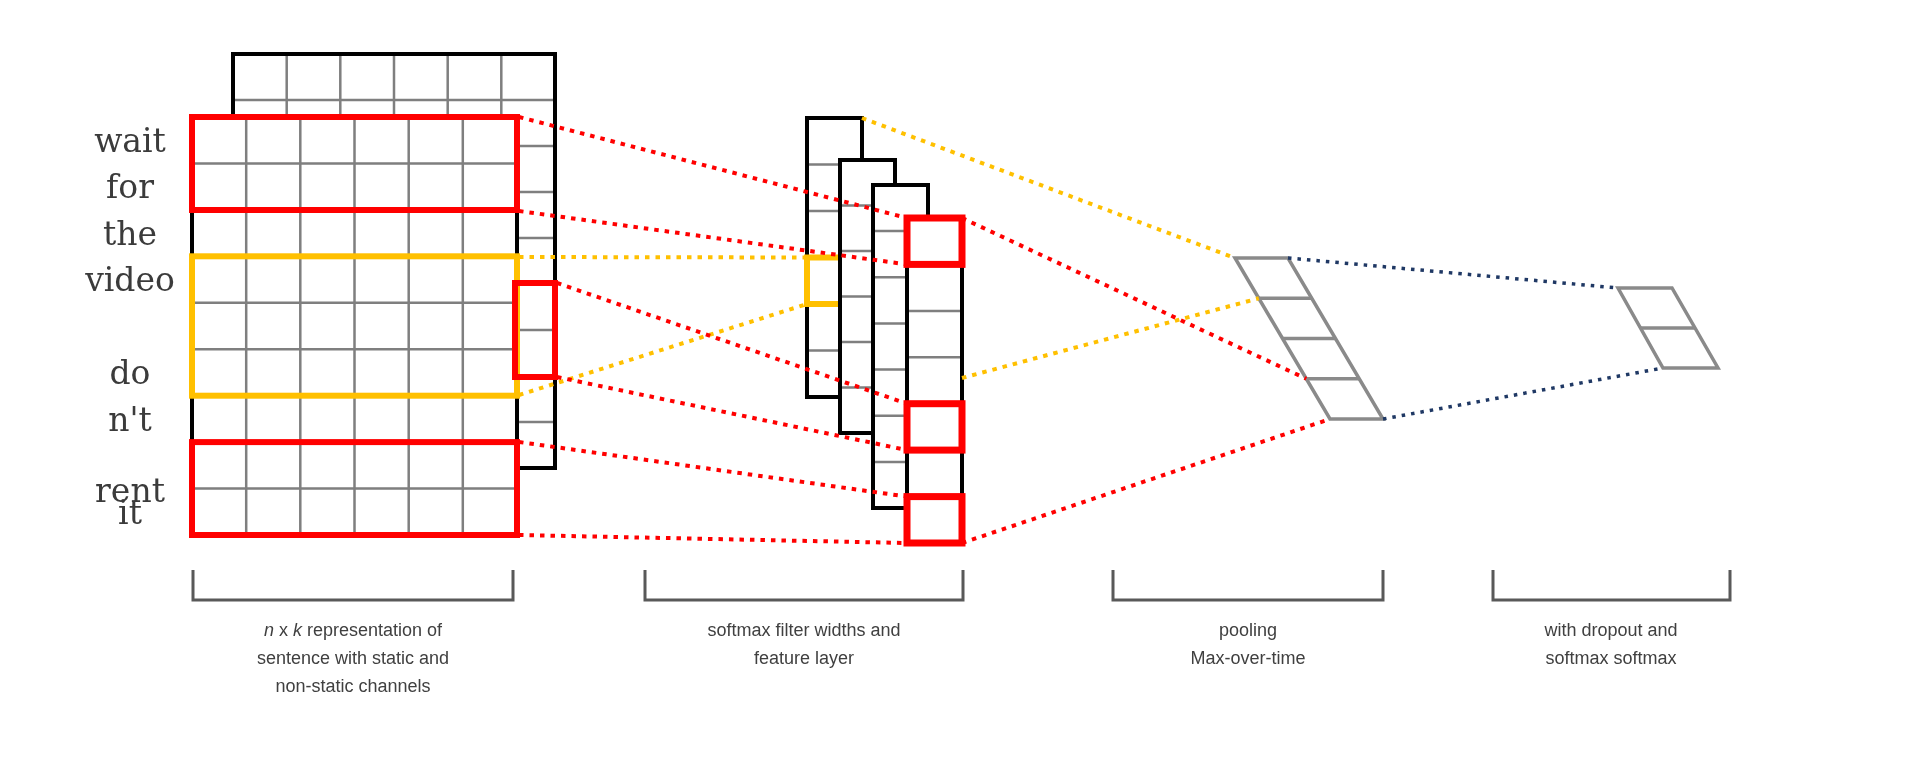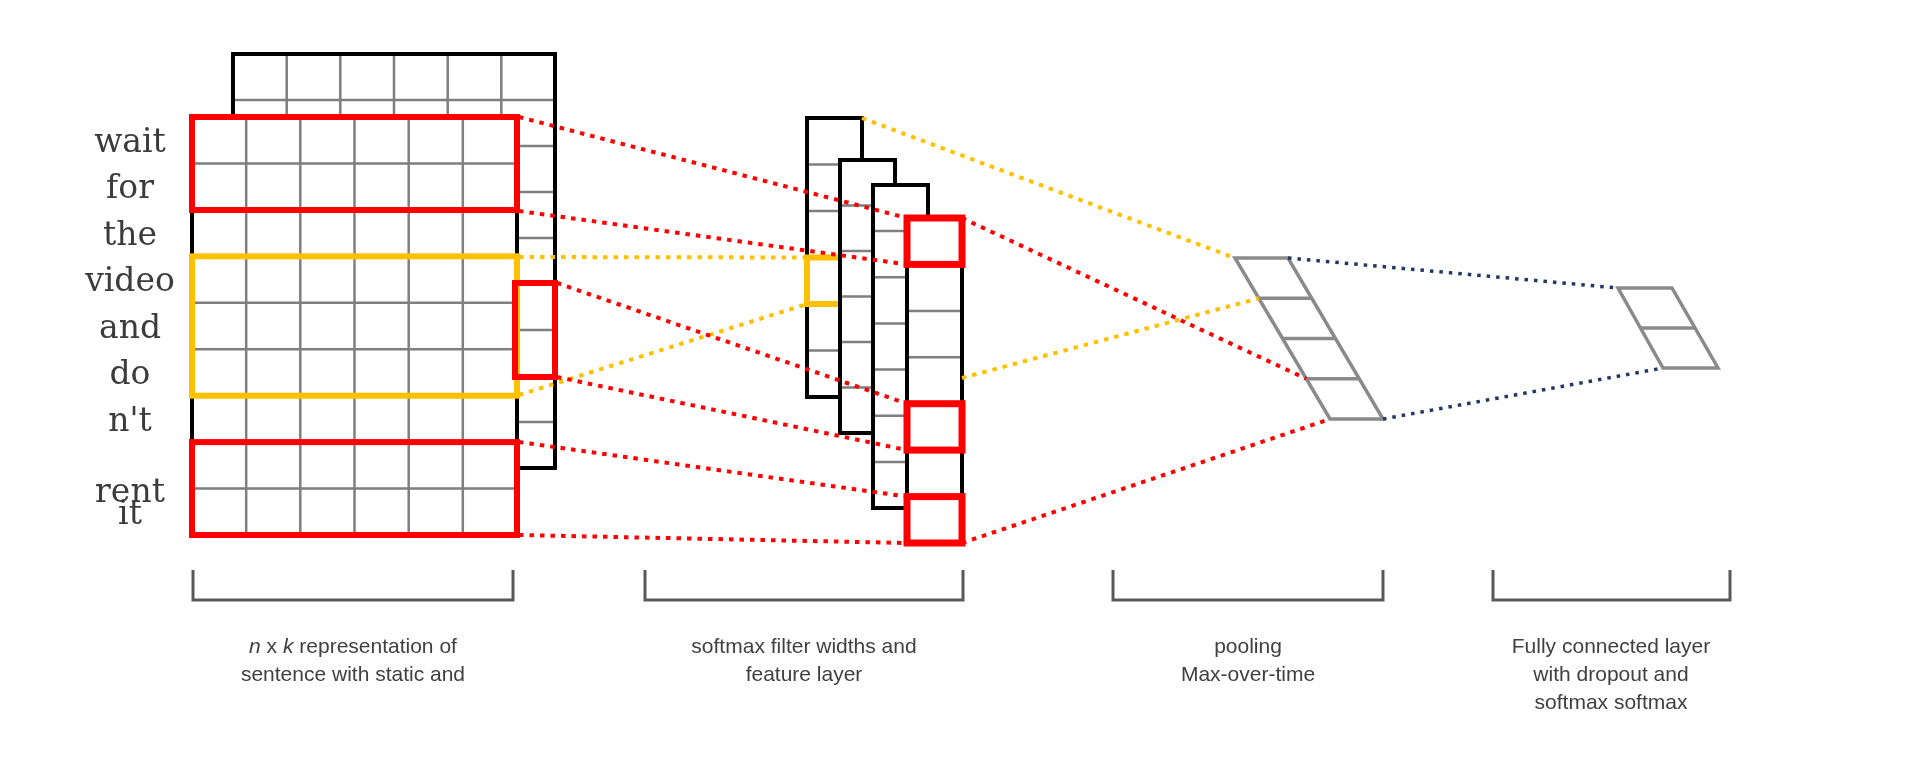--- a/index.html
+++ b/index.html
@@ -36,24 +36,23 @@
     font-size: 33px;
     color: var(--word_color, #3b3b3b);
     white-space: nowrap;
   }
   .caption {
     position: absolute;
     top: 616px;
     width: 360px;
     text-align: center;
     font-family: "Liberation Sans", sans-serif;
-    font-size: 21px;
+    font-size: 18px;
     line-height: 28px;
     color: var(--label_color, #404040);
-    margin-top: 16px;
   }
   .caption i { font-style: italic; }
 </style>
 </head>
 <body>
 
 <div id="stage">
 
   <svg id="diagram-svg" viewBox="0 0 1928 778">
 
@@ -137,40 +136,39 @@
       <path d="M645 570 V600 H963 V570"></path>
       <path d="M1113 570 V600 H1383 V570"></path>
       <path d="M1493 570 V600 H1730 V570"></path>
     </g>
   </svg>
 
   <div class="word" style="top:117px">wait</div>
   <div class="word" style="top:163.4px">for</div>
   <div class="word" style="top:209.9px">the</div>
   <div class="word" style="top:256.3px">video</div>
-  <div class="word" style="top:302.8px">and</div>
   <div class="word" style="top:349.2px">do</div>
   <div class="word" style="top:395.7px">n't</div>
   <div class="word" style="top:467px">rent</div>
   <div class="word" style="top:488.6px">it</div>
 
   <div class="caption" style="left:173px">
     <div class="cap-line"><i>n</i><span> x </span><i>k</i><span> representation of</span></div>
     <div class="cap-line">sentence with static and</div>
+    <div class="cap-line">non-static channels</div>
   </div>
 
   <div class="caption" style="left:624px">
     <div class="cap-line">softmax filter widths and</div>
     <div class="cap-line">feature layer</div>
   </div>
 
   <div class="caption" style="left:1068px">
     <div class="cap-line">pooling</div>
     <div class="cap-line">Max-over-time</div>
   </div>
 
   <div class="caption" style="left:1431px">
-    <div class="cap-line">Fully connected layer</div>
     <div class="cap-line">with dropout and</div>
     <div class="cap-line">softmax softmax</div>
   </div>
 
 </div>
 
 </body></html>

